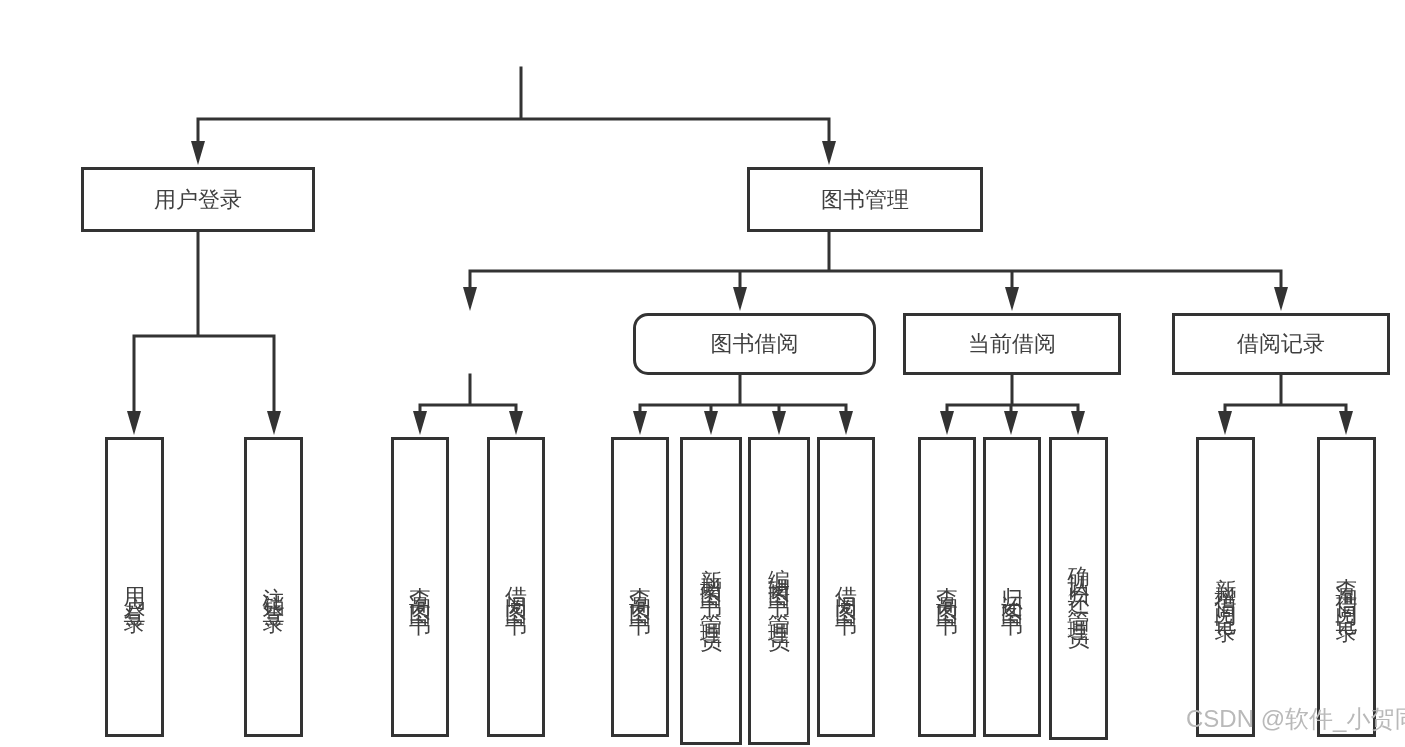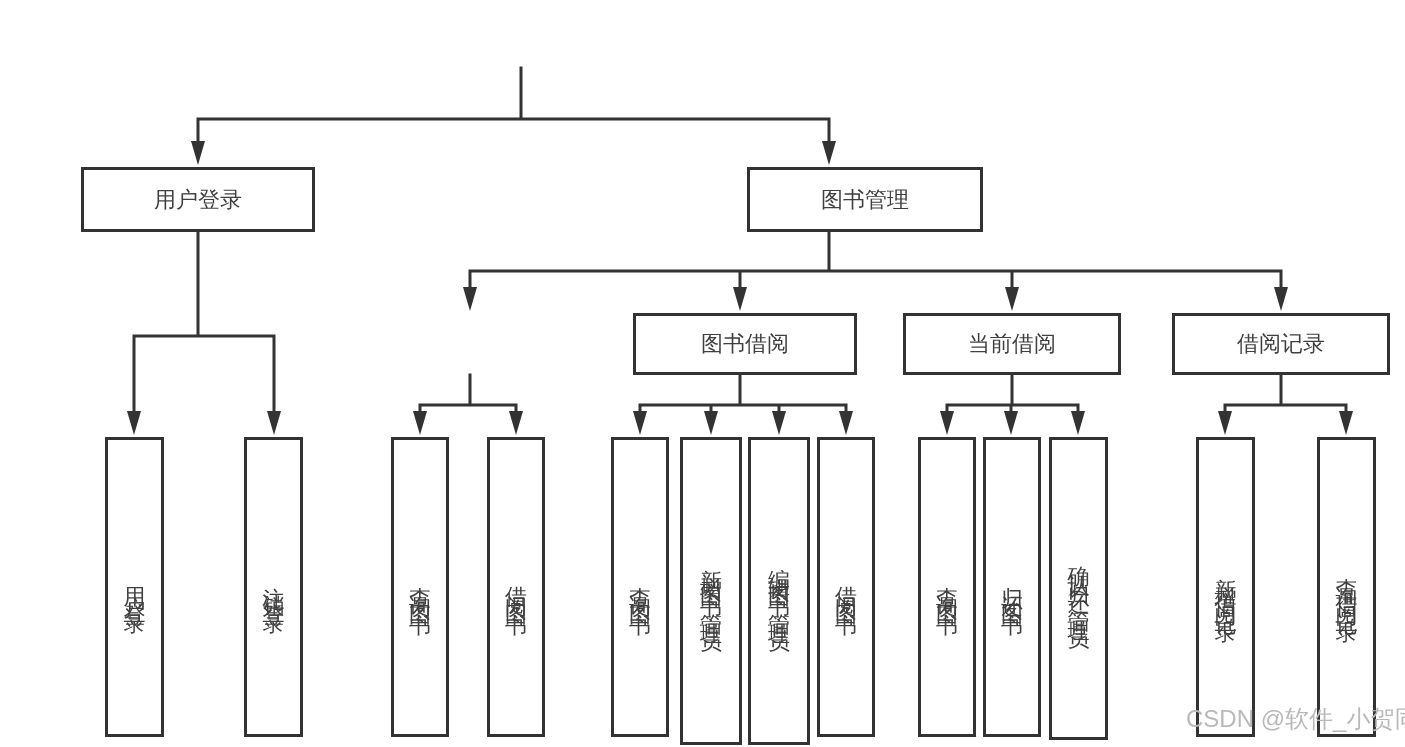--- a/index.html
+++ b/index.html
@@ -63,21 +63,21 @@
   </svg>
 
 
   <div class="node" style="left:81px; top:167px; width:234px; height:65px;">
     <span>用户登录</span>
   </div>
   <div class="node" style="left:711px; top:167px; width:236px; height:65px;margin-left:36px;">
     <span>图书管理</span>
   </div>
 
-  <div class="node" style="left:633px; top:313px; width:224px; height:62px;">
+  <div class="node" style="left:633px; top:313px; width:243px; height:62px;border-radius:15px;">
     <span>图书借阅</span>
   </div>
   <div class="node" style="left:903px; top:313px; width:218px; height:62px;">
     <span>当前借阅</span>
   </div>
   <div class="node" style="left:1172px; top:313px; width:218px; height:62px;">
     <span>借阅记录</span>
   </div>
 
   <div class="node leaf" style="left:105px; top:437px; width:59px; height:300px;">

